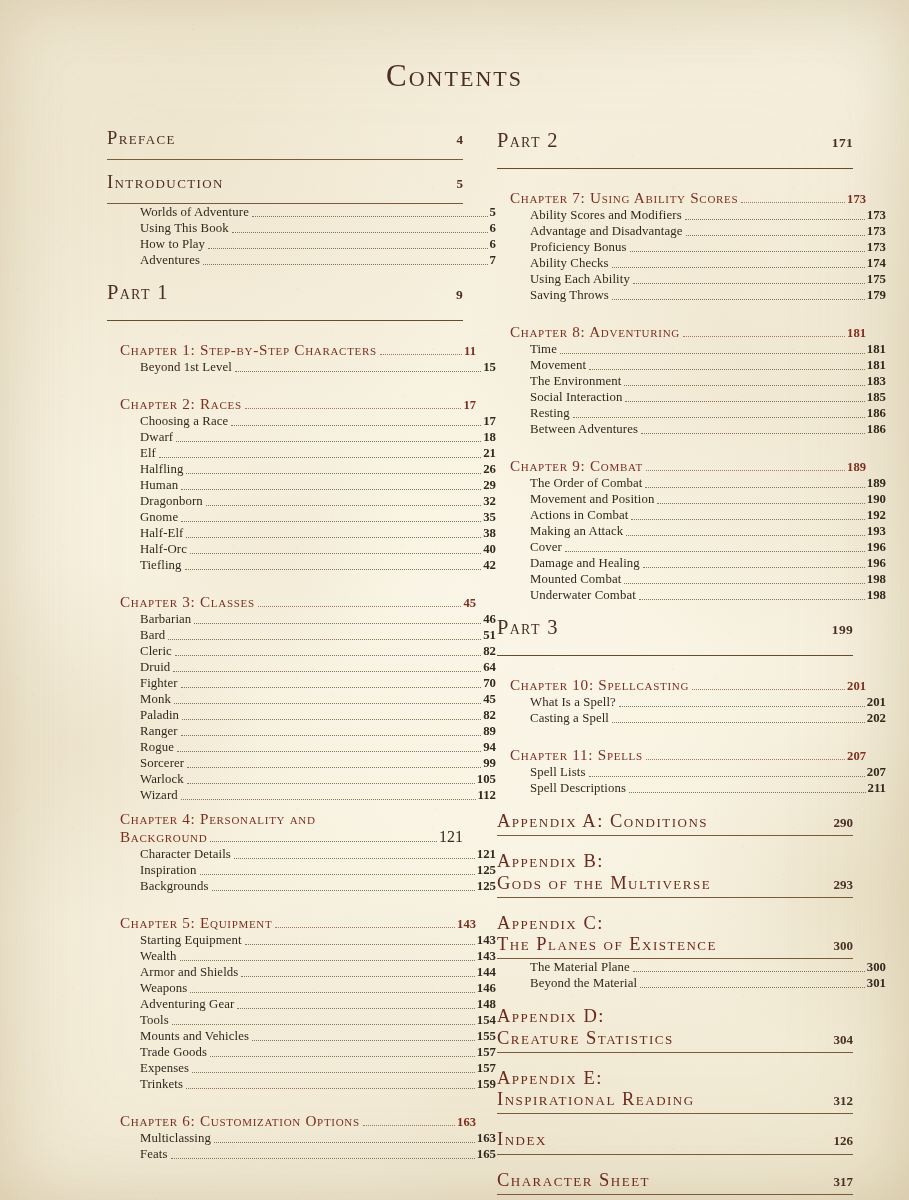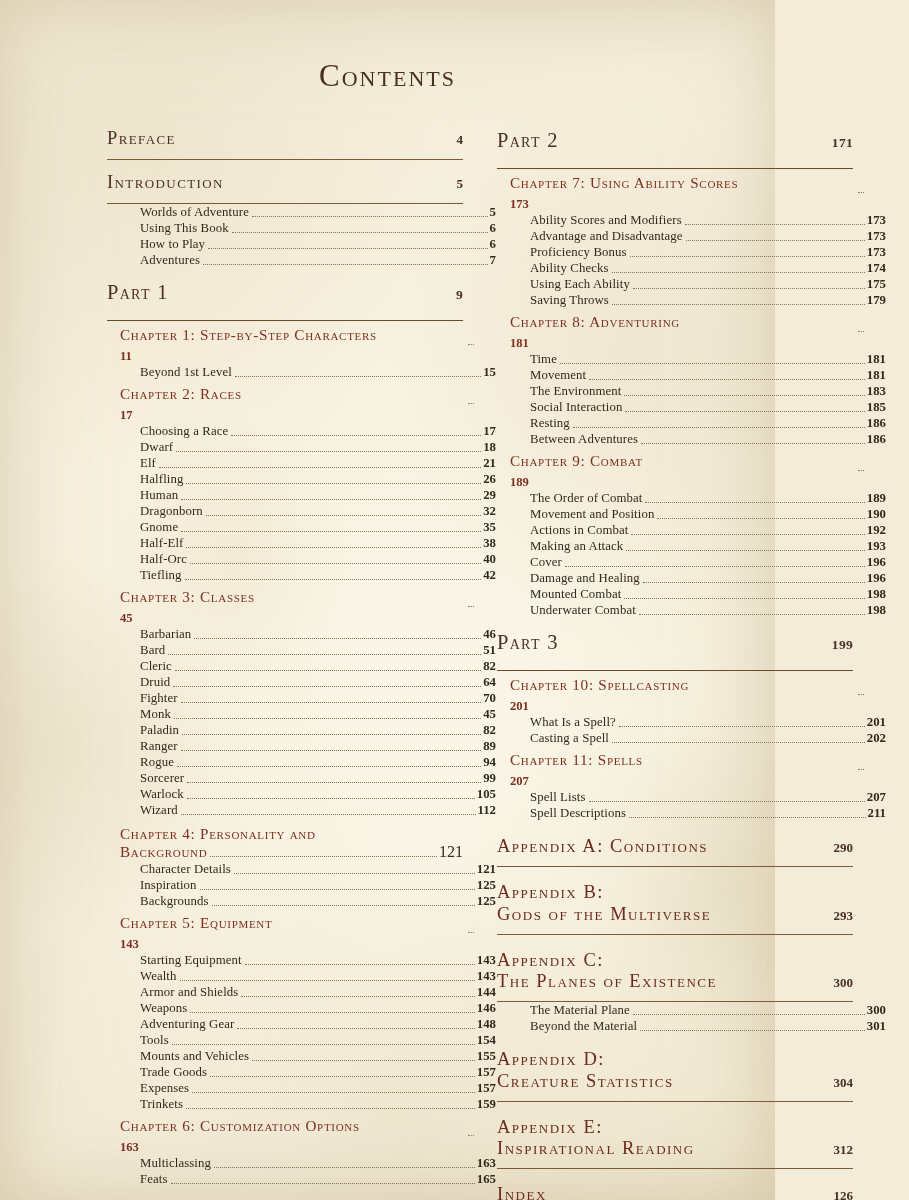--- a/index.html
+++ b/index.html
@@ -12,21 +12,21 @@
     height: 1200px;
     overflow: hidden;
     background-color: #f3ecd8;
     font-family: "Liberation Serif", "DejaVu Serif", serif;
     color: #3a2a1c;
   }
 
   
   #page {
     position: relative;
-    width: 775px;
+    width: 909px;
     height: 1200px;
     box-sizing: border-box;
     background-color: #f4eeda;
     background-image:
       radial-gradient(ellipse 55% 40% at 18% 12%, rgba(210,190,150,0.22), rgba(210,190,150,0) 70%),
       radial-gradient(ellipse 45% 35% at 82% 30%, rgba(205,184,142,0.20), rgba(205,184,142,0) 70%),
       radial-gradient(ellipse 60% 30% at 50% 92%, rgba(206,186,145,0.18), rgba(206,186,145,0) 72%),
       radial-gradient(ellipse 30% 22% at 8%  62%, rgba(200,178,135,0.17), rgba(200,178,135,0) 70%),
       radial-gradient(ellipse 26% 20% at 93% 74%, rgba(198,176,132,0.16), rgba(198,176,132,0) 70%),
       radial-gradient(ellipse 22% 16% at 30% 46%, rgba(214,196,158,0.14), rgba(214,196,158,0) 72%),
@@ -141,23 +141,22 @@
     color: #4a2f24;
   }
   .top-entry .pg {
     font-size: 13px;
     font-weight: bold;
     color: #4a2f24;
   }
 
   
   .chapter {
-    margin-top: 5px;
+    margin-top: 20px;
     margin-left: 13px;
-    flex-direction: column;
   }
   .chapter .label {
     font-variant: small-caps;
     font-size: 15.2px;
     letter-spacing: .7px;
     color: #7c2f20;
     white-space: normal;
   }
   .chapter .pg {
     font-size: 12.6px;
@@ -189,21 +188,21 @@
   .sub .pg {
     font-size: 12.8px;
     color: #33281d;
     font-weight: bold;
   }
   .sub .leader-dots { margin-bottom: 3px; }
 
   
   .appendix {
     margin-top: 15px;
-    padding-bottom: 9px;
+    padding-bottom: 3px;
     border-bottom: 1.4px solid #7a5a38;
   }
   .appendix .line1,
   .appendix .label {
     font-variant: small-caps;
     font-size: 18.5px;
     letter-spacing: 1.5px;
     color: #6b2a1d;
     line-height: 1.15;
   }

